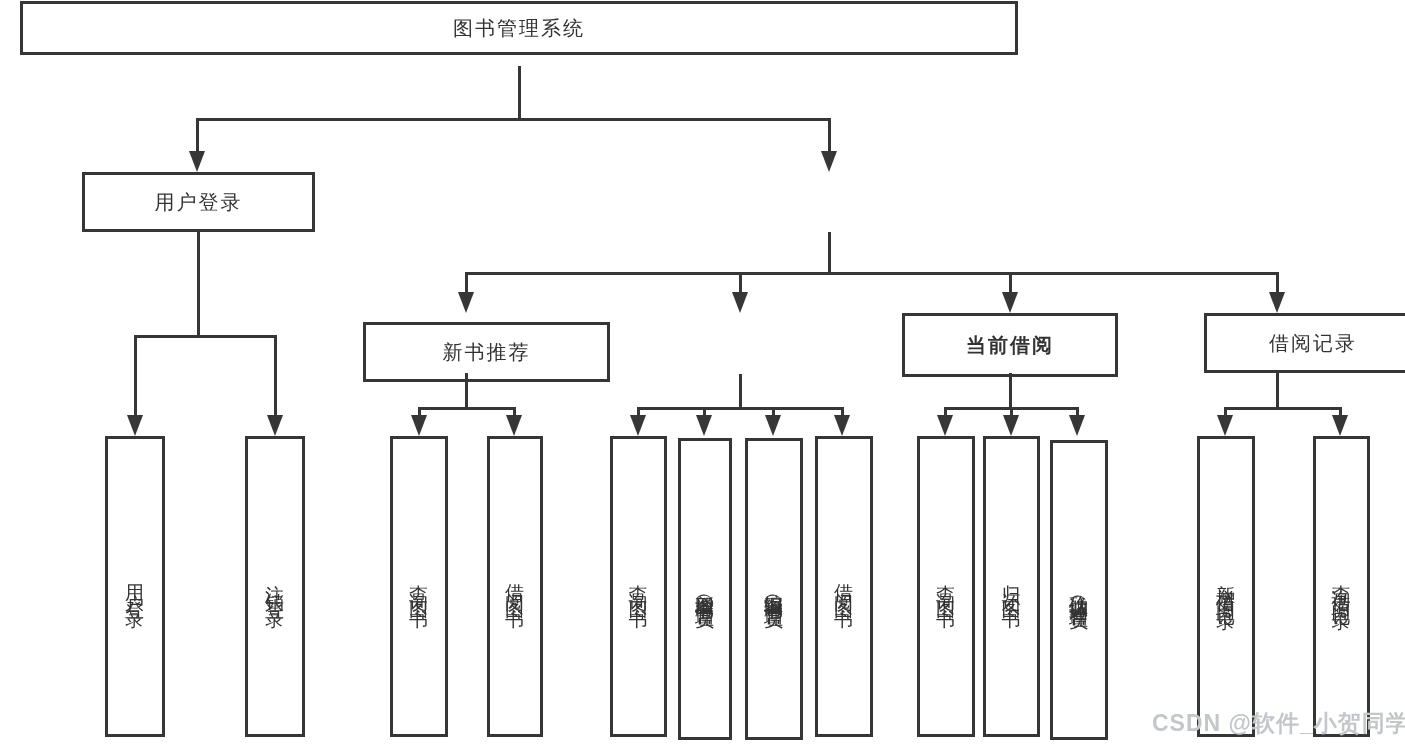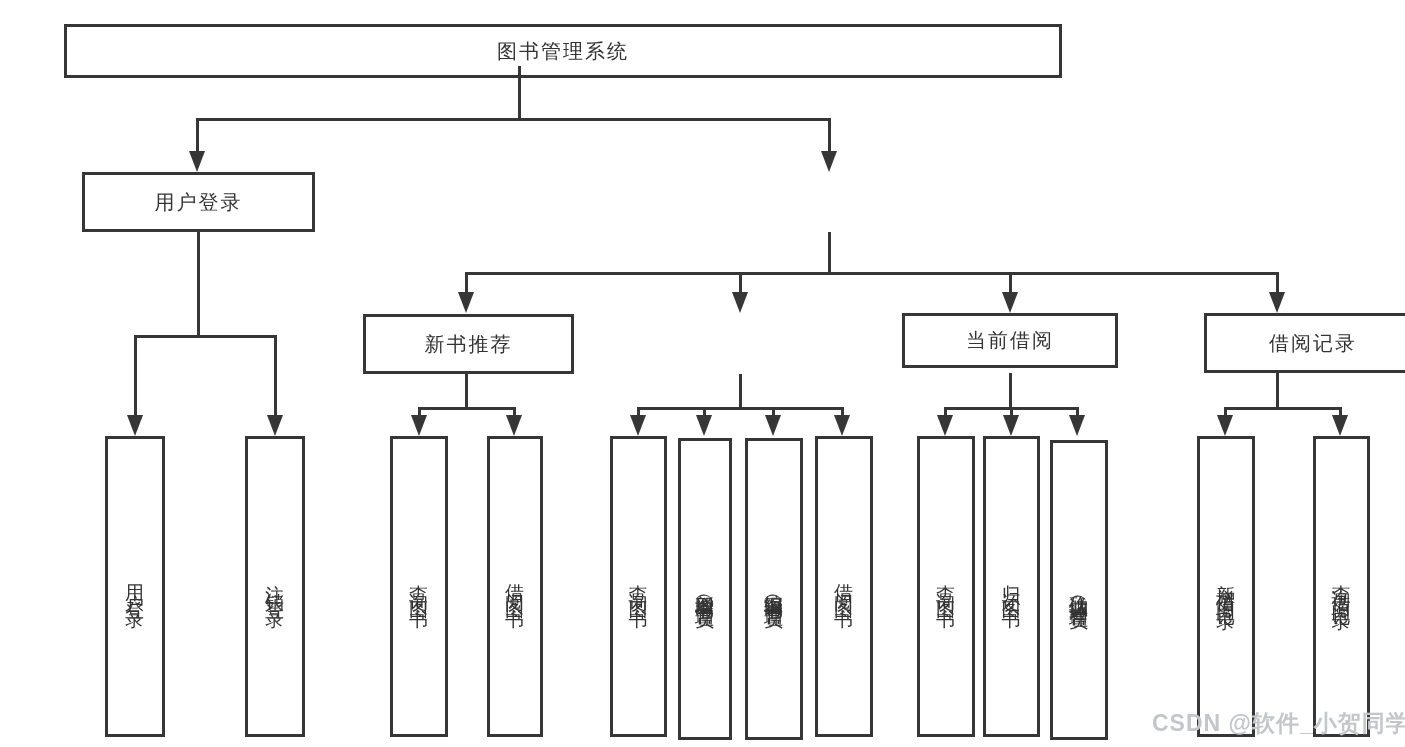--- a/index.html
+++ b/index.html
@@ -29,21 +29,21 @@
   .watermark{
     position:absolute;left:1152px;top:708px;z-index:10;
     font-size:23px;font-weight:700;color:#c3c6ca;letter-spacing:1px;white-space:nowrap;
   }
 </style>
 </head>
 <body>
 
 <div class="canvas">
 
-  <div class="node" style="left:20px;top:24px;width:998px;height:54px;margin-left:44px;">图书管理系统</div>
+  <div class="node" style="left:20px;top:1px;width:998px;height:54px;">图书管理系统</div>
 
   <div class="vline" style="left:518px;top:66px;height:53px;"></div>
   <div class="hline" style="left:197px;top:118px;width:634px;"></div>
   <div class="vline" style="left:196px;top:118px;height:33px;"></div>
   <div class="arrow" style="left:189px;top:151px;"></div>
   <div class="vline" style="left:828px;top:118px;height:33px;"></div>
   <div class="arrow" style="left:821px;top:151px;"></div>
 
   <div class="node" style="left:82px;top:172px;width:233px;height:60px;">用户登录</div>
 
@@ -58,22 +58,22 @@
   <div class="hline" style="left:465px;top:272px;width:814px;"></div>
   <div class="vline" style="left:465px;top:272px;height:21px;"></div>
   <div class="arrow" style="left:458px;top:292px;"></div>
   <div class="vline" style="left:739px;top:272px;height:21px;"></div>
   <div class="arrow" style="left:732px;top:292px;"></div>
   <div class="vline" style="left:1009px;top:272px;height:21px;"></div>
   <div class="arrow" style="left:1002px;top:292px;"></div>
   <div class="vline" style="left:1276px;top:272px;height:21px;"></div>
   <div class="arrow" style="left:1269px;top:292px;"></div>
 
-  <div class="node" style="left:363px;top:314px;width:211px;height:60px;">新书推荐</div>
-  <div class="node" style="left:902px;top:313px;width:216px;height:55px;">当前借阅</div>
+  <div class="node" style="left:363px;top:322px;width:247px;height:60px;">新书推荐</div>
+  <div class="node" style="left:902px;top:313px;width:216px;height:64px;font-weight:bold;">当前借阅</div>
   <div class="node" style="left:1204px;top:313px;width:218px;height:60px;">借阅记录</div>
 
   <div class="vline" style="left:465px;top:373px;height:34px;"></div>
   <div class="hline" style="left:418px;top:407px;width:98px;"></div>
   <div class="vline" style="left:418px;top:407px;height:8px;"></div>
   <div class="arrow" style="left:411px;top:415px;"></div>
   <div class="vline" style="left:513px;top:407px;height:8px;"></div>
   <div class="arrow" style="left:506px;top:415px;"></div>
 
   <div class="vline" style="left:739px;top:374px;height:33px;"></div>

